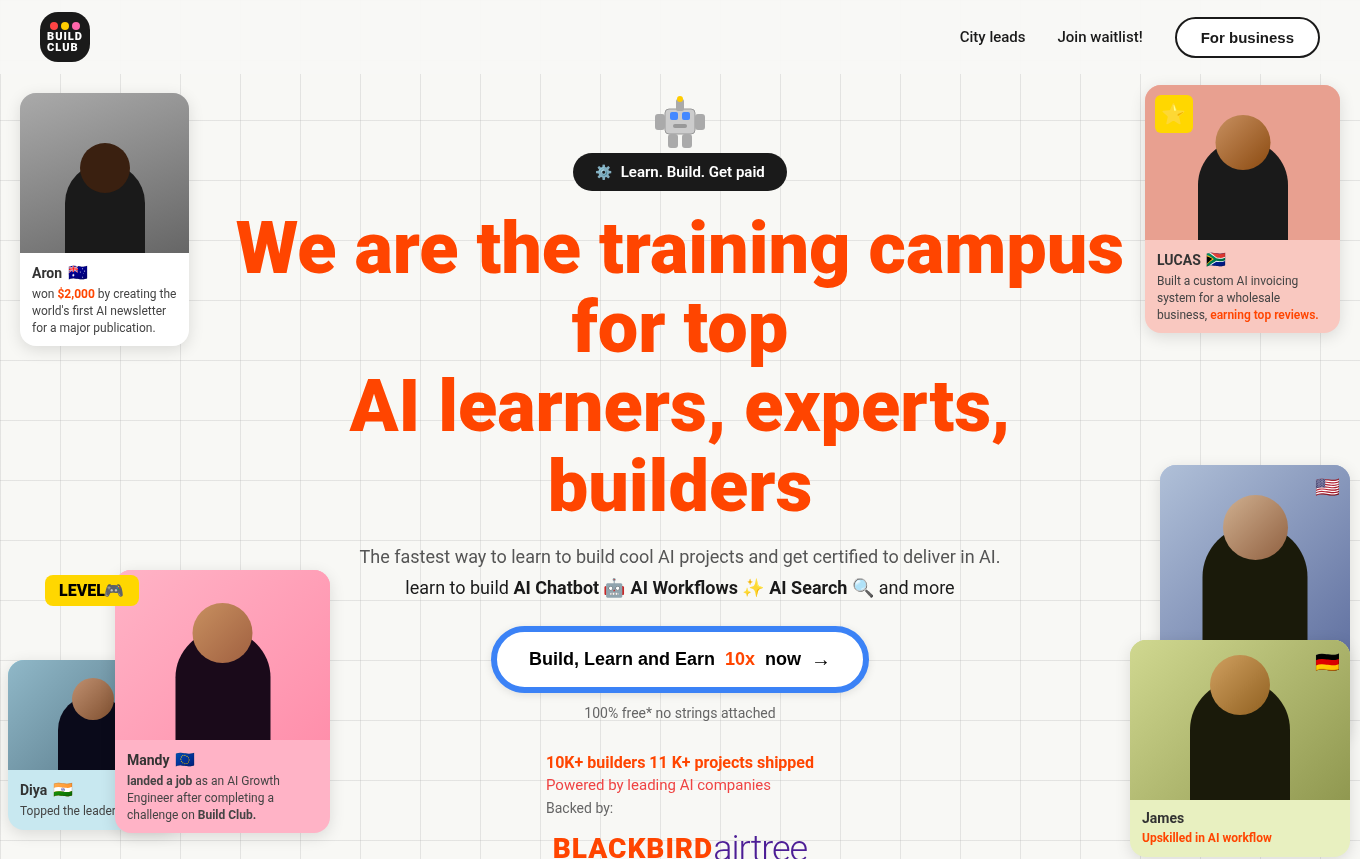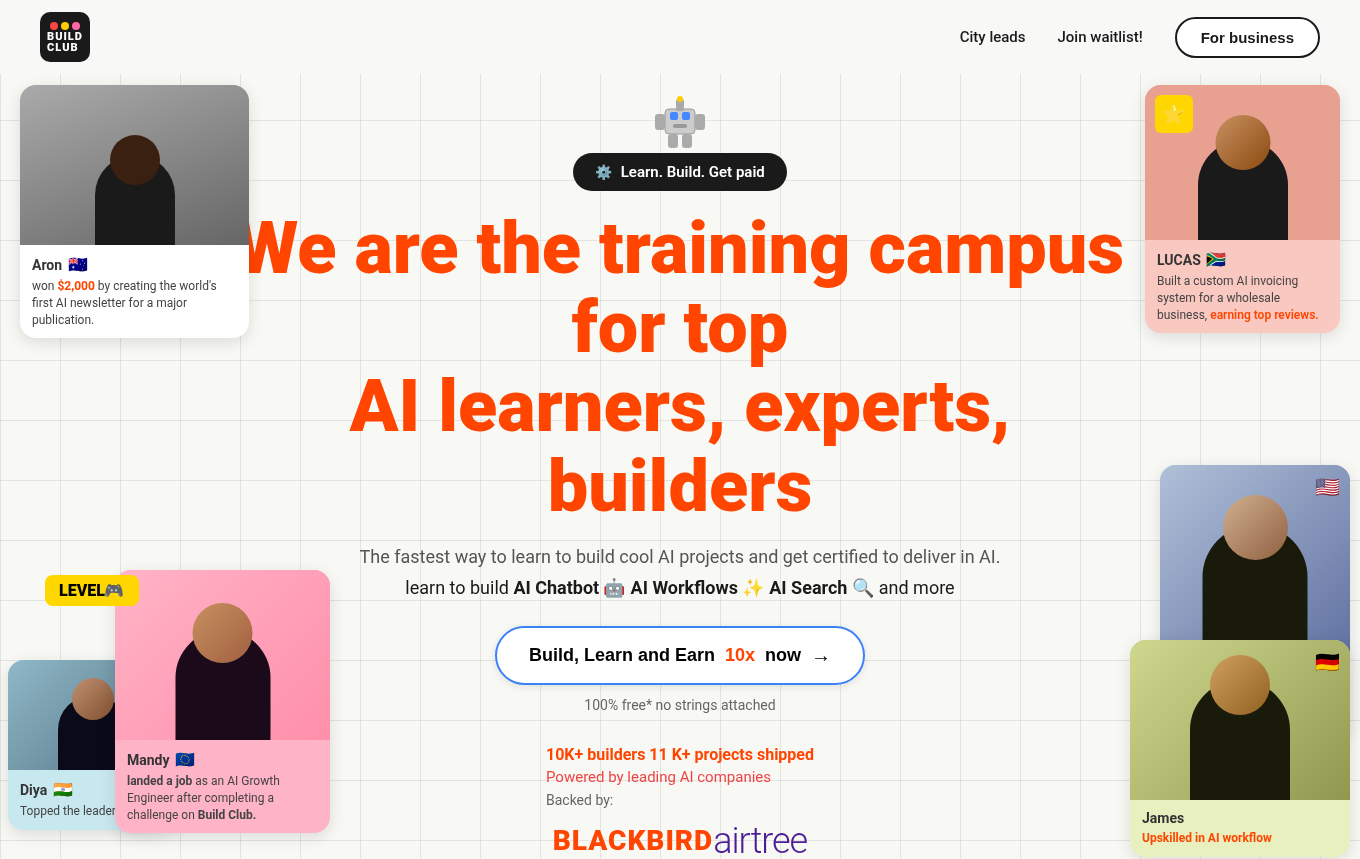--- a/index.html
+++ b/index.html
@@ -38,21 +38,21 @@
     .nav-logo {
       display: flex;
       align-items: center;
       gap: 8px;
     }
 
     .logo-icon {
       width: 50px;
       height: 50px;
       background: #1a1a1a;
-      border-radius: 10px;
+      border-radius: 18px;
       display: flex;
       align-items: center;
       justify-content: center;
       font-size: 20px;
       position: relative;
       overflow: hidden;
     }
 
     .logo-icon-inner {
       display: flex;
@@ -167,21 +167,21 @@
       z-index: 5;
     }
 
     .hero-topics span.highlight {
       font-weight: 700;
     }
 
     
     .cta-button {
       background: white;
-      border: 2px solid #3b82f6;
+      border: 6px solid #3b82f6;
       border-radius: 50px;
       padding: 16px 32px;
       font-size: 18px;
       font-weight: 600;
       cursor: pointer;
       display: flex;
       align-items: center;
       gap: 10px;
       margin-bottom: 12px;
       position: relative;
@@ -255,23 +255,23 @@
     
     .card {
       position: absolute;
       z-index: 8;
       border-radius: 16px;
       overflow: hidden;
     }
 
     
     .card-aron {
-      top: 85px;
+      top: 93px;
       left: 20px;
-      width: 229px;
+      width: 169px;
       background: white;
       box-shadow: 0 4px 16px rgba(0,0,0,0.12);
     }
 
     .card-aron .card-img {
       width: 100%;
       height: 160px;
       background: #d4d4d4;
       position: relative;
       overflow: hidden;

